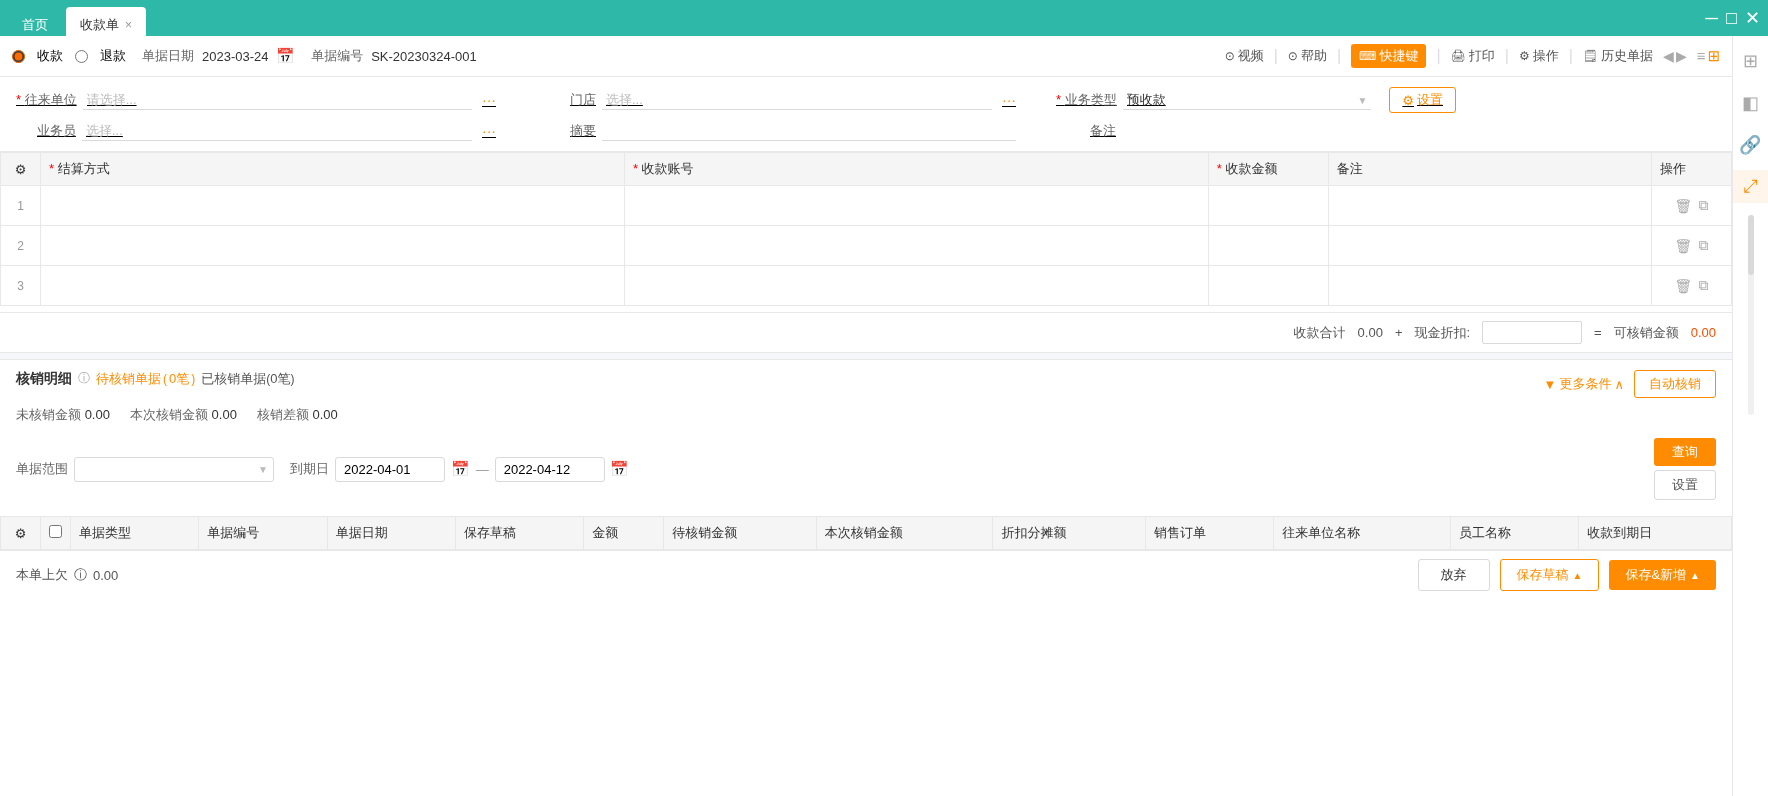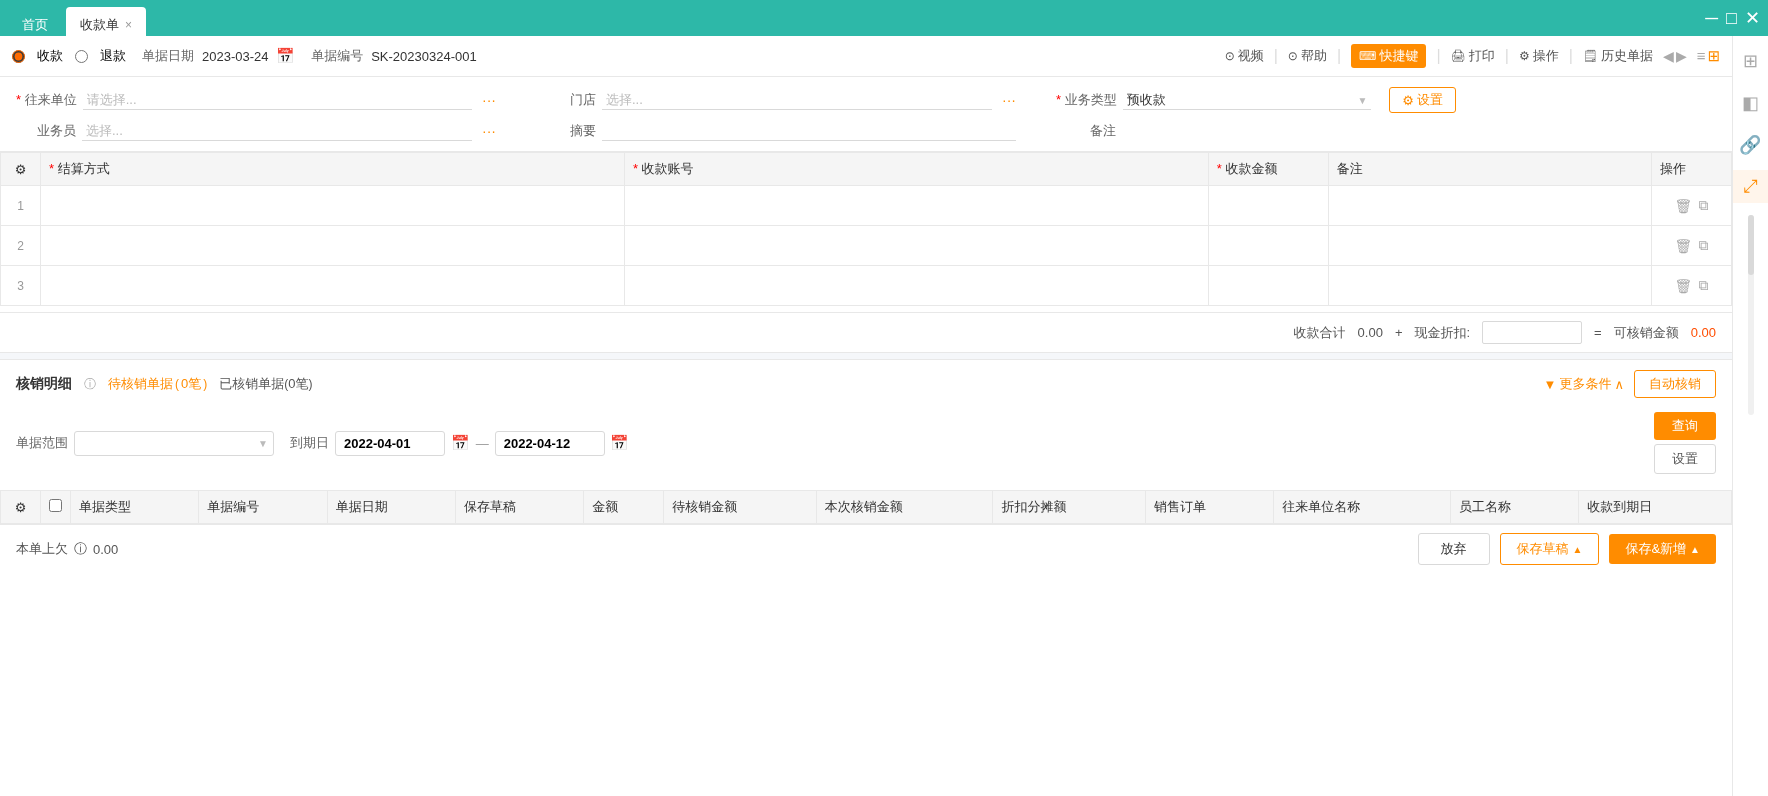--- a/index.html
+++ b/index.html
@@ -83,21 +83,21 @@
     .layout-icon-active { font-size: 15px; color: #ff8c00; cursor: pointer; }
 
     
     .form-area {
       padding: 10px 16px;
       display: flex;
       flex-direction: column;
       gap: 8px;
       border-bottom: 1px solid #e8e8e8;
     }
-    .form-row { display: flex; align-items: center; gap: 0; }
+    .form-row { display: flex; align-items: center; gap: 0; text-decoration: underline; }
     .form-field { display: flex; align-items: center; gap: 6px; flex: 1; }
     .form-label { color: #666; white-space: nowrap; min-width: 60px; text-align: right; }
     .required-star { color: red; }
     .form-input {
       border: none;
       border-bottom: 1px solid #d9d9d9;
       outline: none;
       padding: 2px 4px;
       flex: 1;
       color: #333;
@@ -196,21 +196,21 @@
     }
 
     
     .reconcile-section {
       padding: 10px 16px;
       background: #fff;
       display: flex;
       flex-direction: column;
       gap: 8px;
     }
-    .reconcile-header { display: flex; align-items: center; gap: 12px; }
+    .reconcile-header { display: flex; align-items: flex-start; gap: 6px; }
     .reconcile-title { font-size: 14px; font-weight: 600; color: #333; }
     .info-icon { color: #aaa; font-size: 12px; cursor: pointer; }
     .pending-tab {
       color: #ff8c00;
       cursor: pointer;
       font-size: 12px;
       display: flex; align-items: center; gap: 2px;
     }
     .done-tab { color: #555; cursor: pointer; font-size: 12px; }
     .reconcile-stats { display: flex; align-items: center; gap: 20px; color: #555; font-size: 13px; }
@@ -241,21 +241,20 @@
       cursor: pointer;
       width: 200px;
     }
     .filter-select-arrow { position: absolute; right: 6px; color: #bbb; font-size: 10px; pointer-events: none; }
     .date-input {
       border: 1px solid #d9d9d9;
       outline: none;
       padding: 4px 8px;
       border-radius: 3px;
       width: 110px;
-      font-weight: bold;
     }
     .date-range { display: flex; align-items: center; gap: 6px; }
     .date-dash { color: #999; }
     .query-btn {
       background: #ff8c00;
       color: #fff;
       border: none;
       padding: 5px 18px;
       border-radius: 3px;
       cursor: pointer;
@@ -570,20 +569,34 @@
       </span>
       <div class="reconcile-top-right">
         <span class="more-conditions">
           <span>▼</span>
           <span>更多条件</span>
           <span>∧</span>
         </span>
         <button class="auto-reconcile-btn">自动核销</button>
       </div>
     </div>
+    <div class="reconcile-stats">
+      <span>
+        <span class="stat-label">未核销金额</span>
+        <span class="stat-value">0.00</span>
+      </span>
+      <span>
+        <span class="stat-label">本次核销金额</span>
+        <span class="stat-value">0.00</span>
+      </span>
+      <span>
+        <span class="stat-label">核销差额</span>
+        <span class="stat-value">0.00</span>
+      </span>
+    </div>
 
     <div style="display:flex; align-items:center; gap:16px; padding:6px 0;">
       <div class="filter-field">
         <span class="filter-label">单据范围</span>
         <div class="filter-select-wrap">
           <select class="filter-select">
             <option></option>
           </select>
           <span class="filter-select-arrow">▼</span>
         </div>

